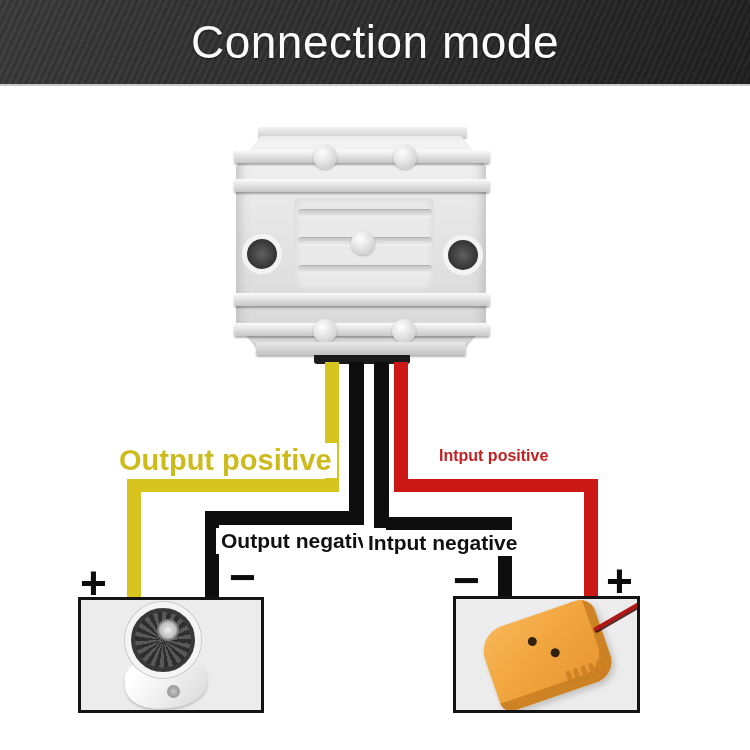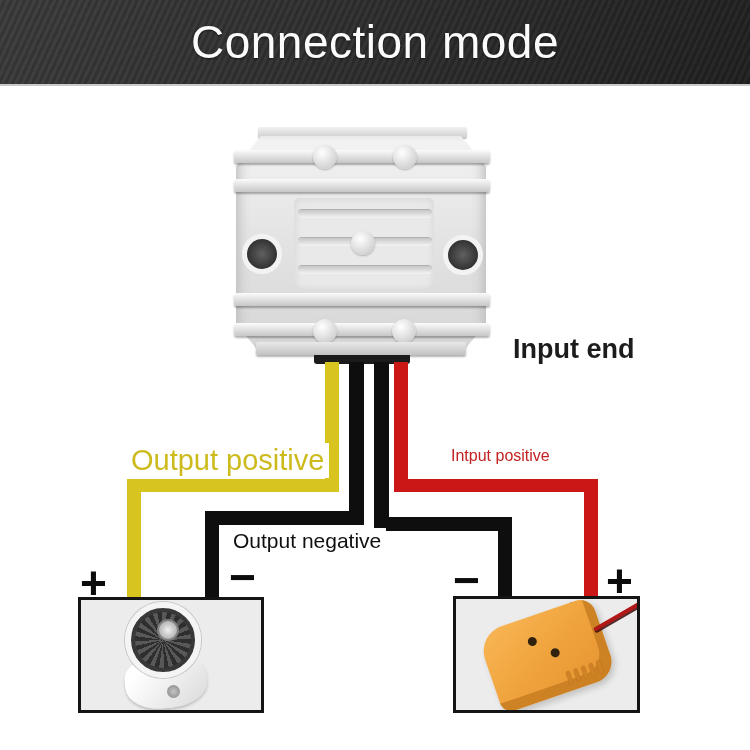--- a/index.html
+++ b/index.html
@@ -58,21 +58,21 @@
   .w-in-v2{left:498px;top:517px;width:14px;height:86px}
   .w-ip-v1{left:394px;top:362px;width:14px;height:130px}
   .w-ip-h {left:394px;top:479px;width:204px;height:13px}
   .w-ip-v2{left:584px;top:479px;width:14px;height:124px}
 
   
   .txt{position:absolute;white-space:nowrap;z-index:4;}
   .end-label{font-size:27px;font-weight:700;color:#1c1c1c;}
   .lbl-output-end{left:93px;top:330px;}
   .lbl-input-end{left:513px;top:334px;}
-  .wire-label{font-weight:400;background:#ffffff;padding:1px 5px;margin-left:12px;}
+  .wire-label{font-weight:700;background:#ffffff;padding:1px 5px;}
   .lbl-output-positive{left:114px;top:443px;font-size:29px;}
   .lbl-input-positive{left:434px;top:446px;font-size:16px;}
   .lbl-output-negative{left:216px;top:528px;font-size:21px;}
   .lbl-input-negative{left:363px;top:530px;font-size:21px;}
 
   
   .sign{position:absolute;font-weight:700;color:#0c0c0c;font-size:46px;z-index:4;line-height:1;}
   .sign-load-plus{left:80px;top:560px;}
   .sign-load-minus{left:229px;top:554px;}
   .sign-batt-minus{left:453px;top:557px;}
@@ -157,25 +157,25 @@
   <div class="wire w-on-v2" style="background-color: rgb(14, 14, 14);"></div>
 
   <div class="wire w-in-v1" style="background-color: rgb(14, 14, 14);"></div>
   <div class="wire w-in-h" style="background-color: rgb(14, 14, 14);"></div>
   <div class="wire w-in-v2" style="background-color: rgb(14, 14, 14);"></div>
 
   <div class="wire w-ip-v1" style="background-color: rgb(204, 23, 23);"></div>
   <div class="wire w-ip-h" style="background-color: rgb(204, 23, 23);"></div>
   <div class="wire w-ip-v2" style="background-color: rgb(204, 23, 23);"></div>
 
-  <span class="txt end-label lbl-input-end">Input end</span>
 
   <span class="txt wire-label lbl-output-positive" style="color: rgb(205, 187, 30);">Output positive</span>
   <span class="txt wire-label lbl-input-positive" style="color: rgb(195, 33, 33);">Intput positive</span>
   <span class="txt wire-label lbl-output-negative" style="color: rgb(16, 16, 16);">Output negative</span>
+  <span class="txt wire-label lbl-input-negative" style="color: rgb(16, 16, 16);">Intput negative</span>
 
   <span class="sign sign-load-plus">+</span>
   <span class="sign sign-load-minus">−</span>
   <span class="sign sign-batt-minus">−</span>
   <span class="sign sign-batt-plus">+</span>
 
   <div class="endbox load-box">
     <div class="fan-neck"></div>
     <div class="fan-base"></div>
     <div class="fan-head"></div>

